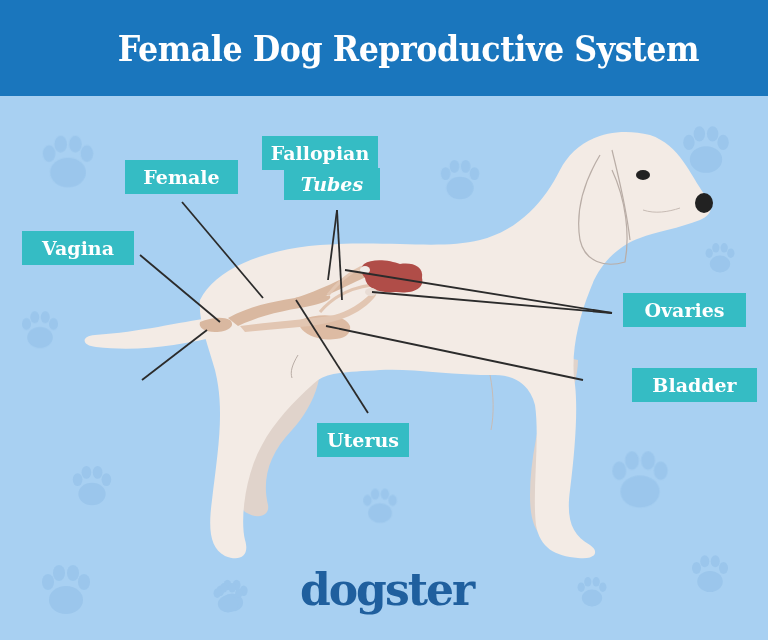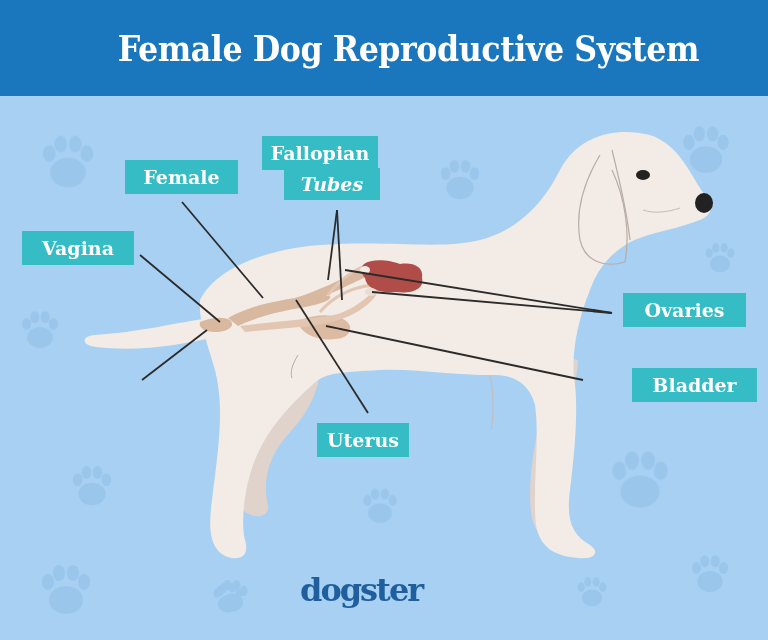--- a/index.html
+++ b/index.html
@@ -25,23 +25,23 @@
     .label {
       position: absolute; background: #35bcc4; color: #ffffff;
       font-family: "DejaVu Serif", serif; font-weight: bold;
       font-size: 19px; line-height: 22px;
       display: flex; align-items: center; justify-content: center;
       text-align: center; box-sizing: border-box;
     }
     .label.two-line { flex-direction: column; }
     .label-line { display: block; }
     .brand {
-      position: absolute; left: 300px; top: 566px; width: 170px; text-align: left;
+      position: absolute; left: 300px; top: 566px; width: 170px; text-align: right;
       color: #1f5f9e; font-family: "DejaVu Serif", serif; font-weight: bold;
-      font-size: 32px; letter-spacing: -2px; line-height: 48px;
+      font-size: 44px; letter-spacing: -2px; line-height: 48px;
     }
   </style>
 </head>
 <body>
 
 <div class="header">
   <h1>Female Dog Reproductive System</h1>
 </div>
 
 <div class="stage">

